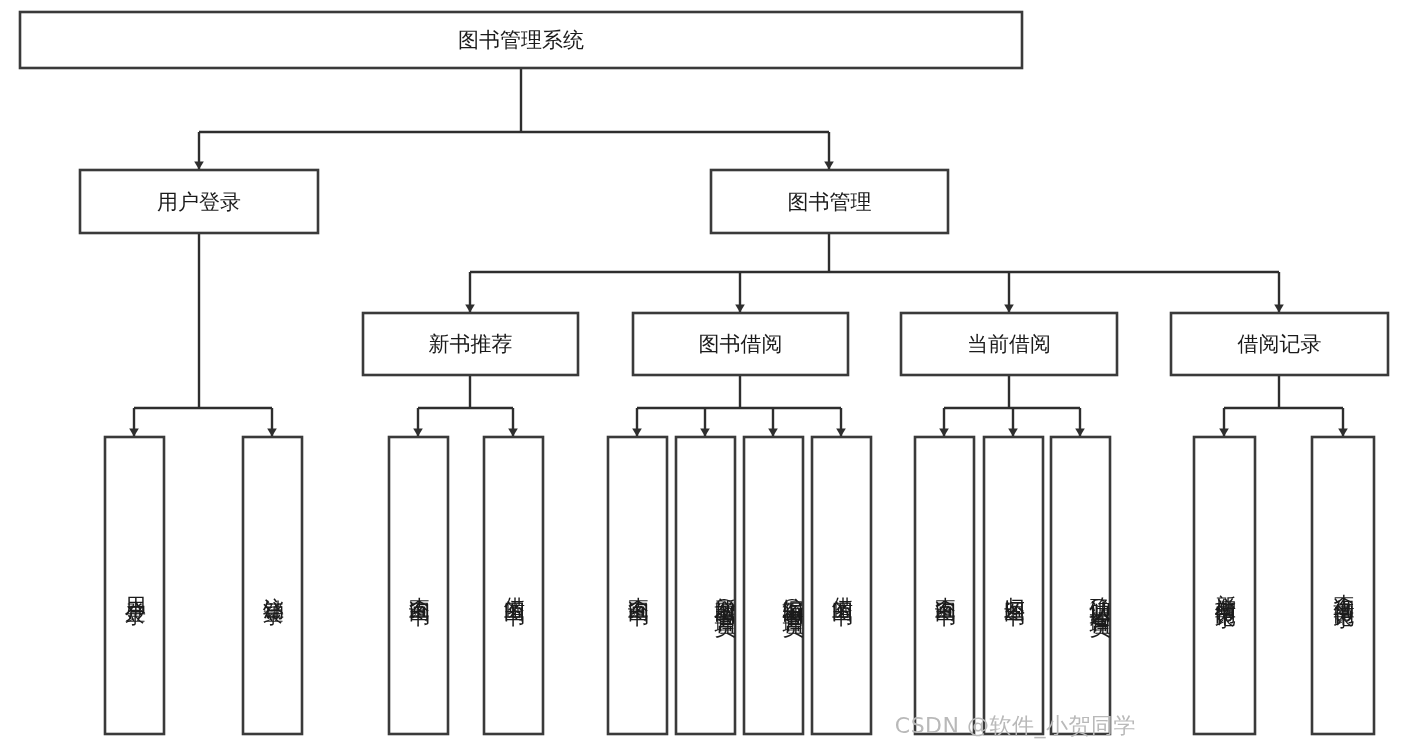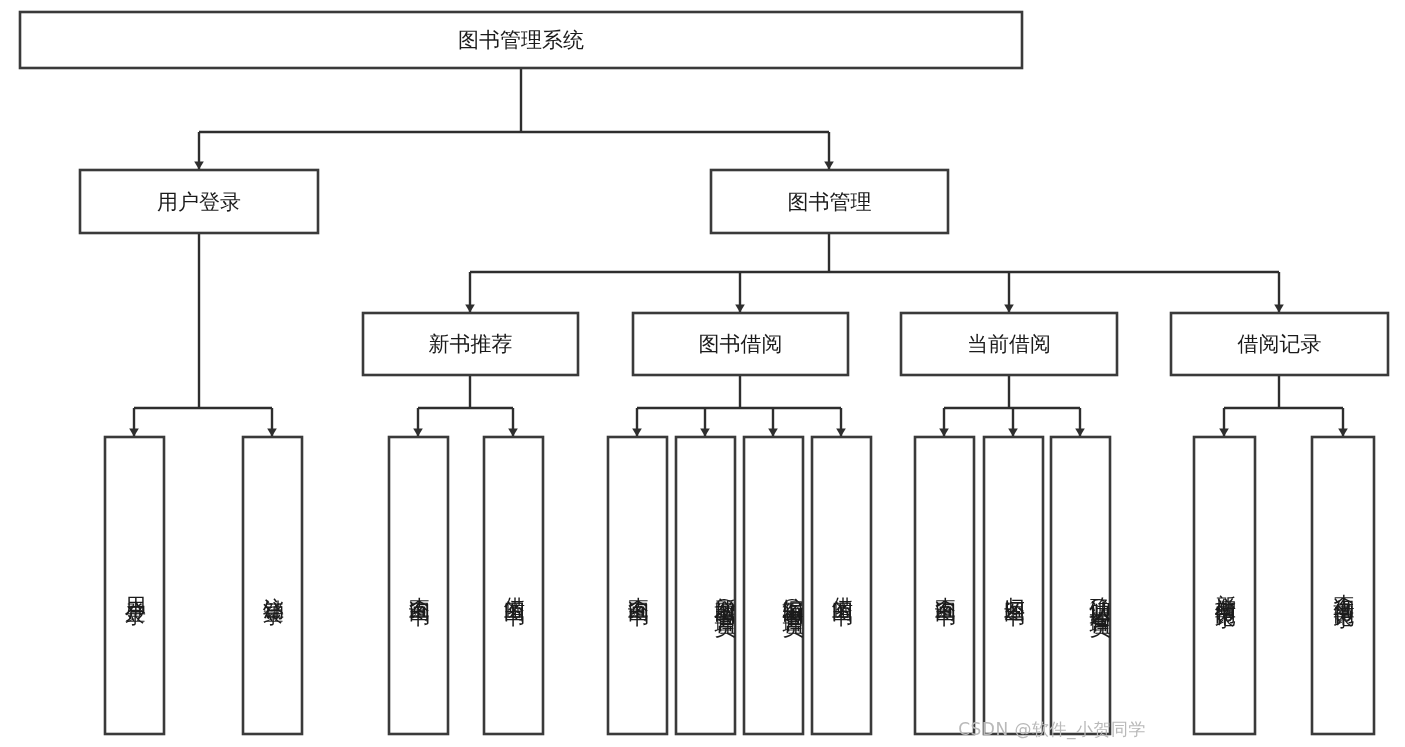--- a/index.html
+++ b/index.html
@@ -65,24 +65,24 @@
     align-items: center;
     justify-content: center;
     pointer-events: none;
     user-select: none;
   }
   .leaf-label.top-aligned {
     align-items: flex-start;
   }
   .watermark {
     position: absolute;
-    right: 14px;
+    right: 24px;
     bottom: 6px;
     font-family: "DejaVu Sans", "Liberation Sans", sans-serif;
-    font-size: 17px;
+    font-size: 22px;
     color: #b9b9b9;
     letter-spacing: 0.5px;
     white-space: nowrap;
     user-select: none;
   }
 </style>
 </head>
 <body>
 
 <div id="diagram-root">

